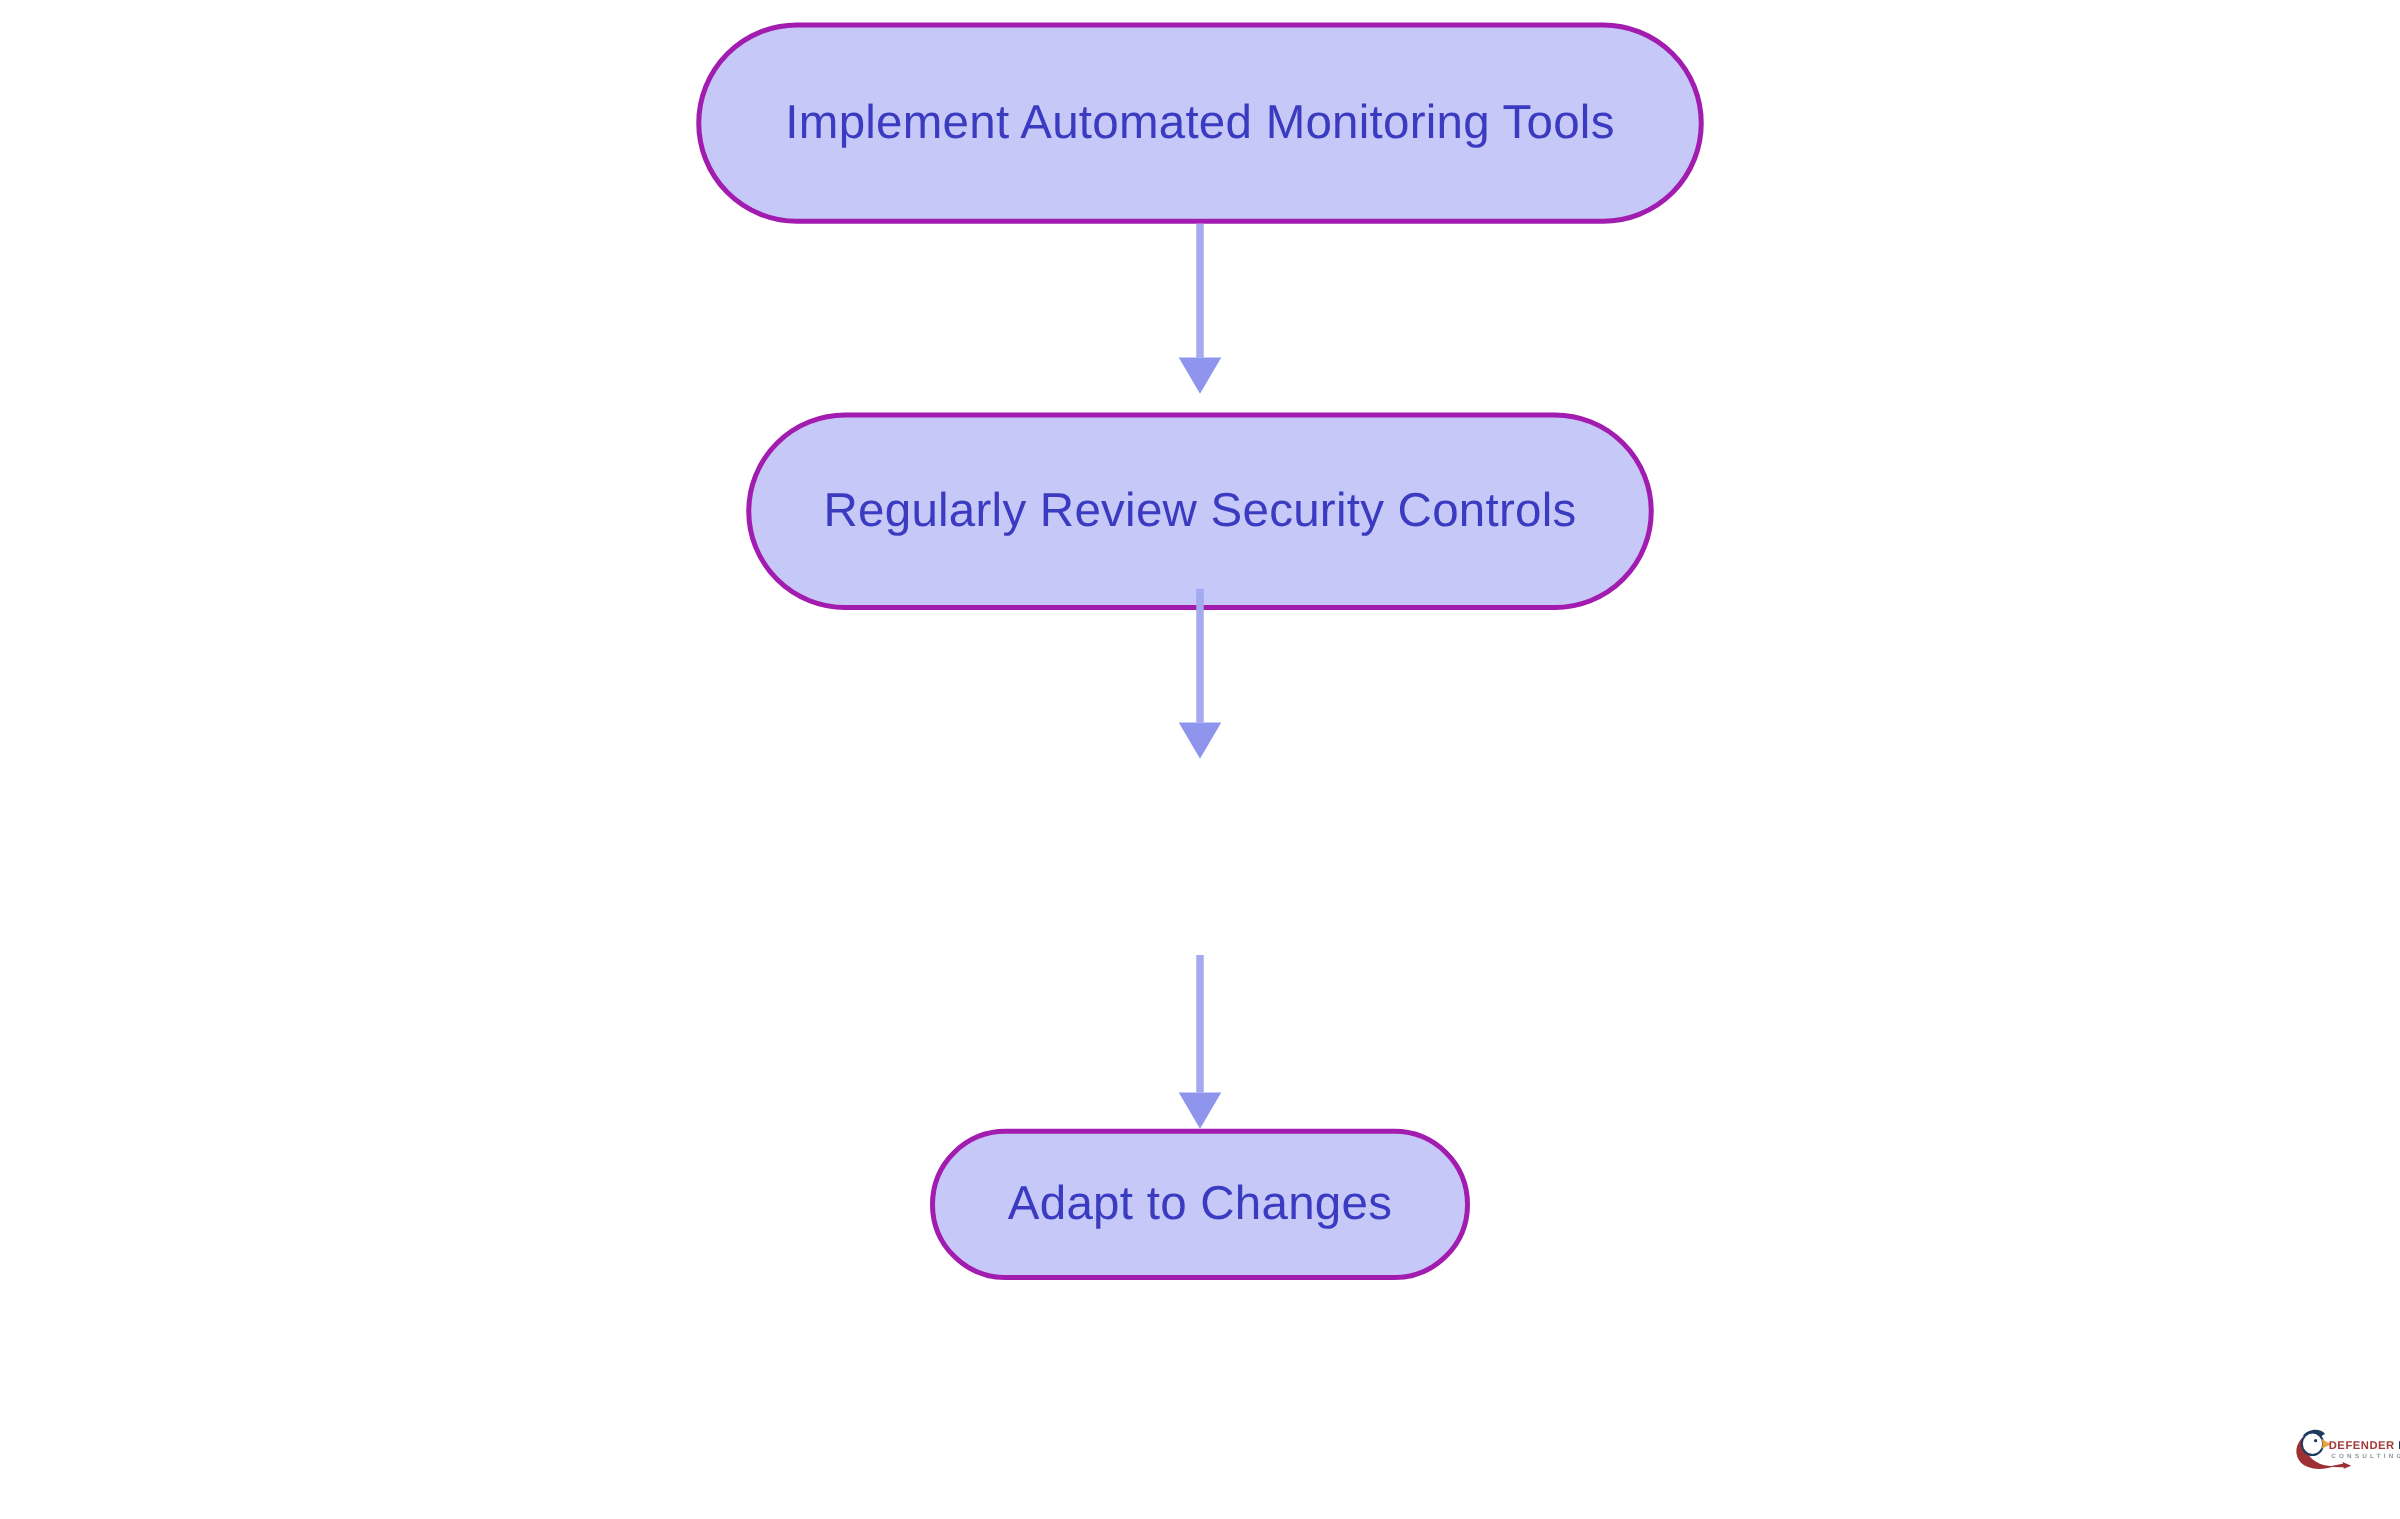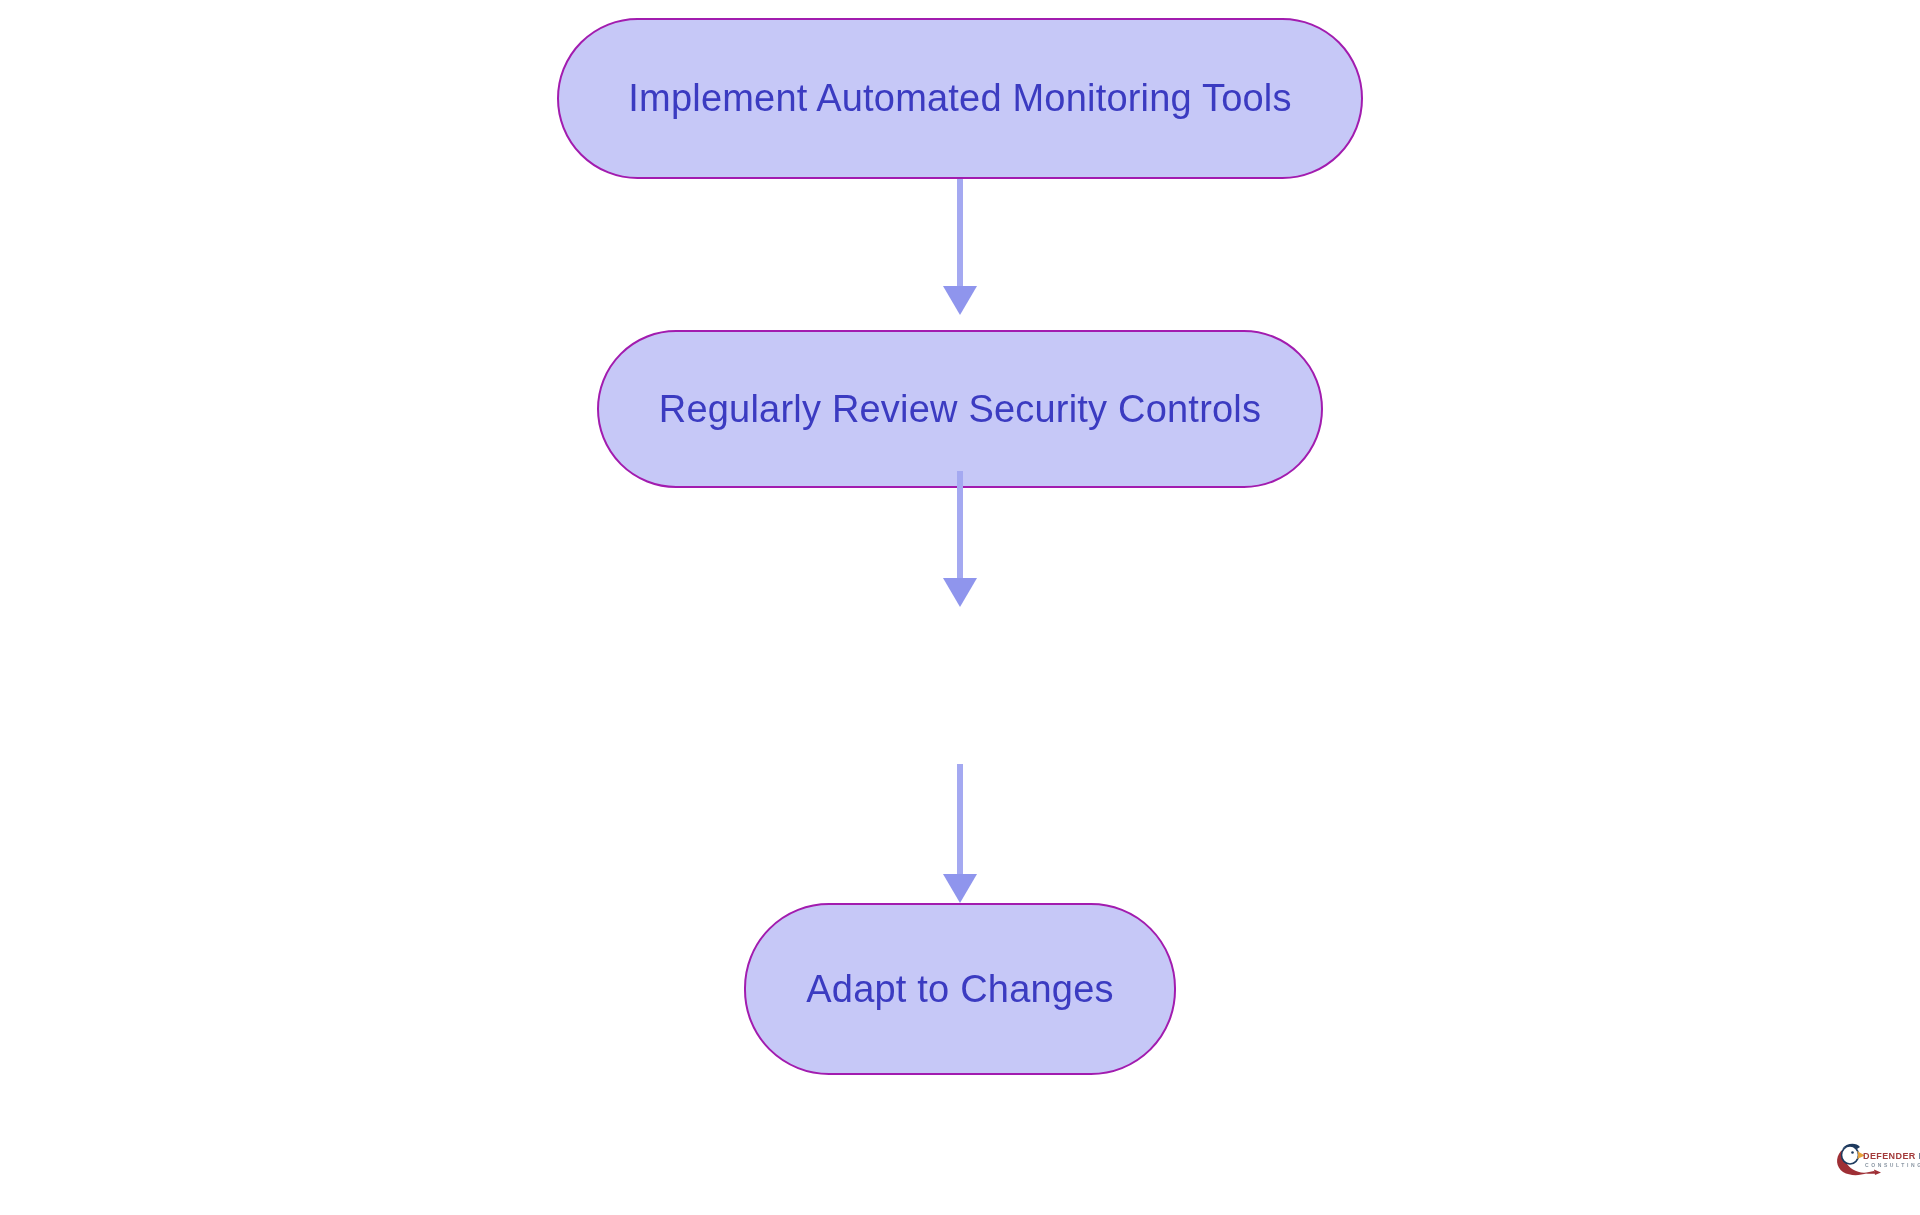--- a/index.html
+++ b/index.html
@@ -15,35 +15,35 @@
     position: relative;
     width: 1920px;
     height: 1215px;
     background: #ffffff;
   }
   .flow-node {
     position: absolute;
     left: 50%;
     transform: translateX(-50%);
     background: #c6c8f7;
-    border: 2px solid #a21caf;
+    border: 4px solid #a21caf;
     border-radius: 85px;
     display: flex;
     align-items: center;
     justify-content: center;
     font-size: 38px;
     letter-spacing: 0.2px;
     color: #3b3bc1;
     box-sizing: border-box;
     white-space: nowrap;
   }
   .n1 { top: 18px;  width: 806px; height: 161px; }
   .n2 { top: 330px; width: 726px; height: 158px; }
   .n3 { top: 607px; width: 622px; height: 157px; }
-  .n4 { top: 903px; width: 432px; height: 172px; }
+  .n4 { top: 903px; width: 432px; height: 121px; }
 
   .flow-arrow {
     position: absolute;
     left: 50%;
     transform: translateX(-50%);
     display: flex;
     flex-direction: column;
     align-items: center;
   }
   .flow-arrow .shaft {

